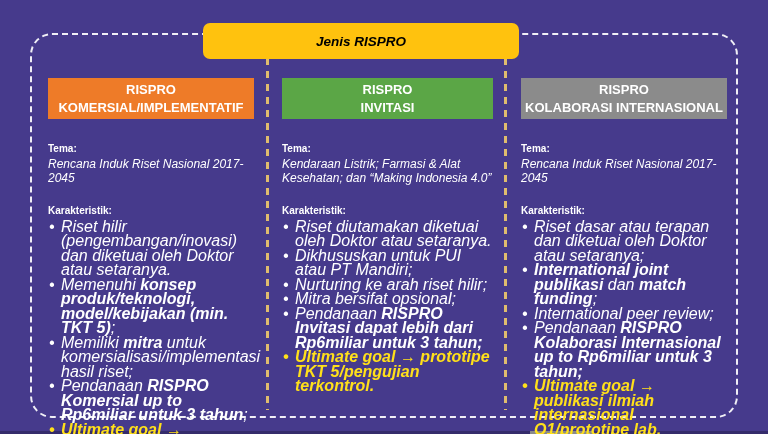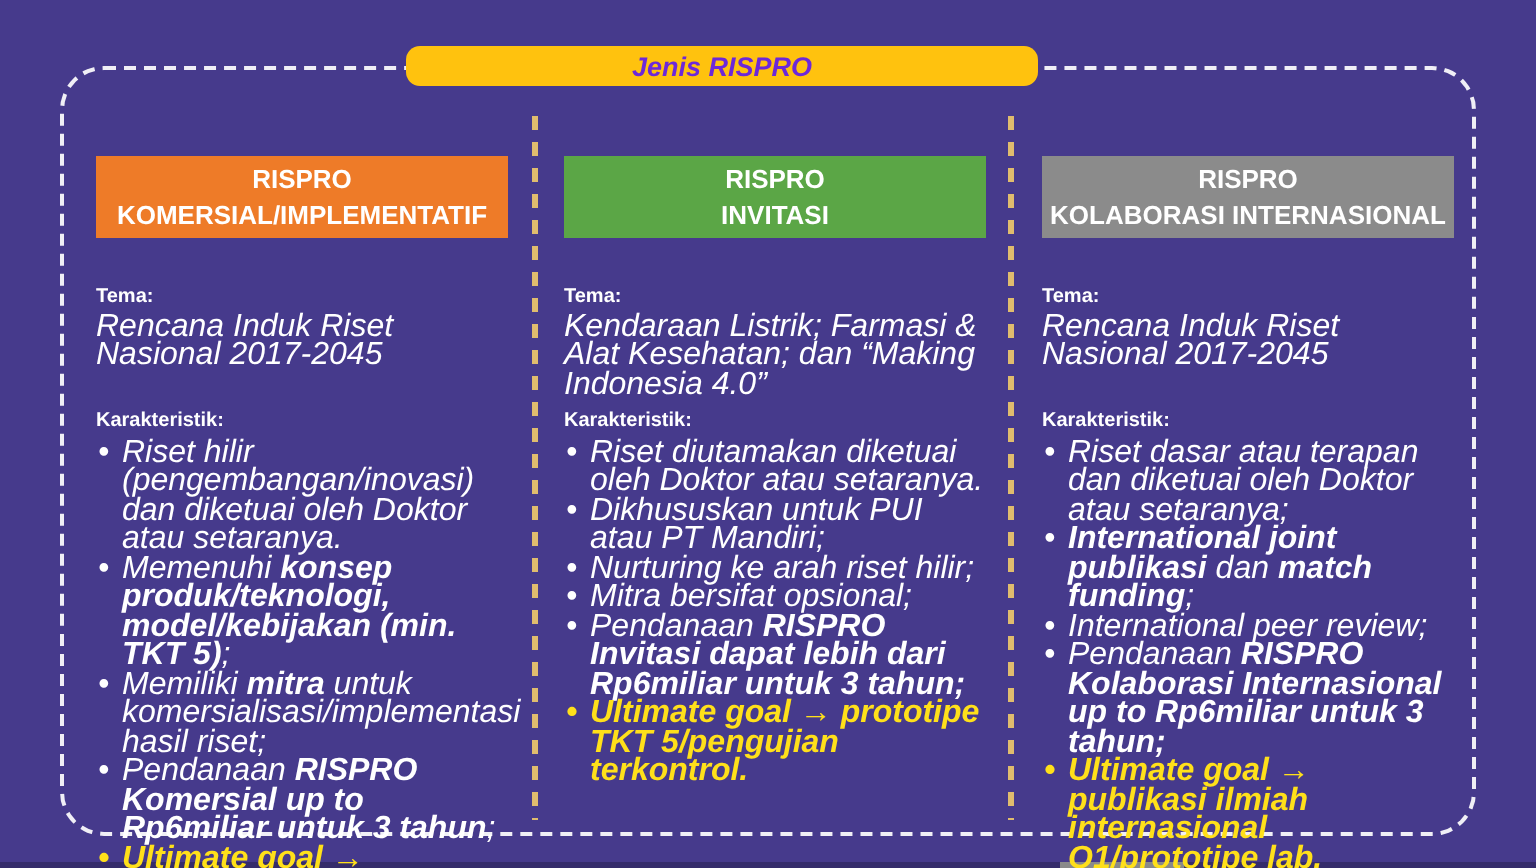--- a/index.html
+++ b/index.html
@@ -19,43 +19,43 @@
   .dashed-frame {
     position: absolute;
     left: 30px; top: 33px;
     width: 708px; height: 385px;
     border: 2px dashed rgba(255,255,255,0.92);
     border-radius: 22px;
   }
   .title-badge {
     position: absolute;
     left: 203px; top: 23px;
-    width: 316px; height: 20px;
+    width: 316px; height: 36px;
     background: var(--title-bg);
     border-radius: 7px;
     display: flex; align-items: center; justify-content: center;
     font-size: 13.5px; font-weight: bold; font-style: italic;
-    color: #6d28d9;
+    color: #000000;
     z-index: 3;
   }
   .columns { position: absolute; left: 46px; top: 62px; z-index: 2; }
   .column { position: absolute; top: 0; color: #ffffff; margin-top: 16px; }
   .col0 { left: 2px;  width: 206px; }
   .col1 { left: 236px; width: 211px; }
   .col2 { left: 475px; width: 206px; }
   .col-header {
     width: 100%; height: 41px;
     display: flex; flex-direction: column; align-items: center; justify-content: center;
     font-weight: bold; font-size: 13px; line-height: 1.35;
     color: #ffffff; text-align: center;
     margin-bottom: 23px;
   }
   .tema { min-height: 62px; }
   .sec-label { font-weight: bold; font-size: 10px; line-height: 14.5px; }
-  .sec-text { font-style: italic; font-size: 16px; line-height: 14.5px; }
+  .sec-text { font-style: italic; font-size: 12px; line-height: 14.5px; }
   .bullets { list-style: none; margin-top: 1px; }
   .bullet {
     position: relative; padding-left: 13px;
     font-style: italic; font-size: 16px; line-height: 14.5px;
   }
   .bullet::before { content: "\2022"; position: absolute; left: 1px; top: 0; }
   .bullet .b { font-weight: bold; }
   .bullet.hl { color: var(--accent-yellow); font-weight: bold; }
   .separator {
     position: absolute; top: 58px; width: 3px; height: 352px;

